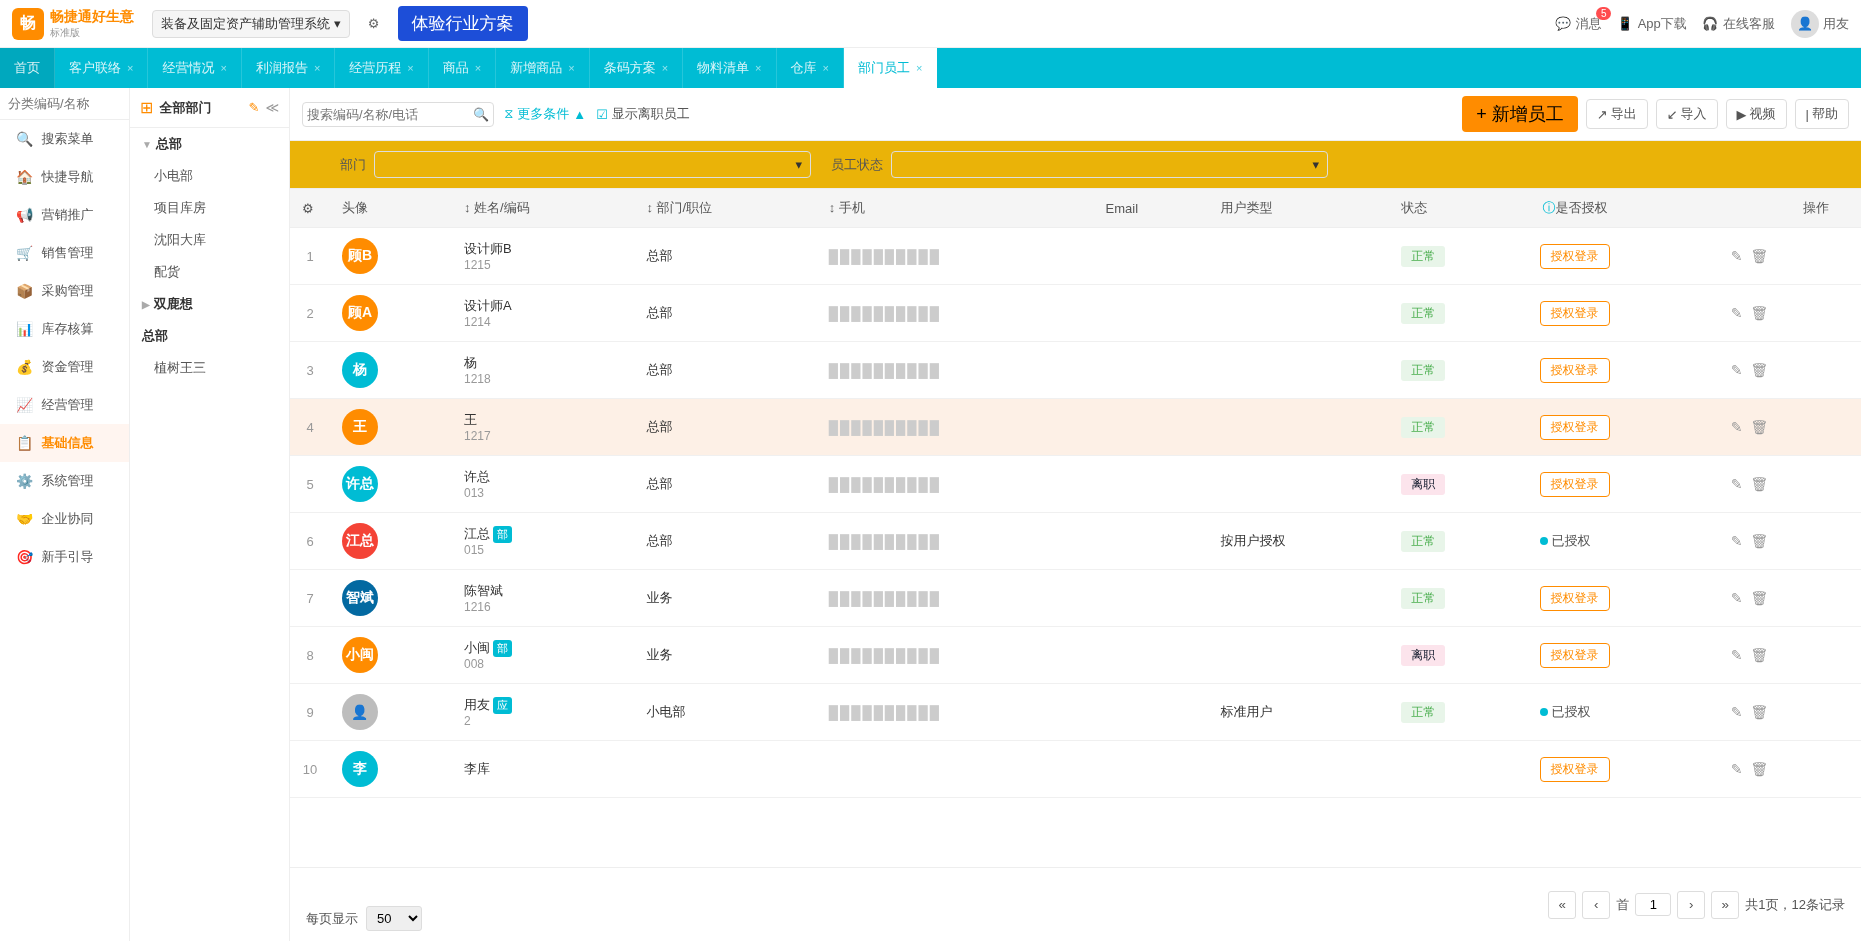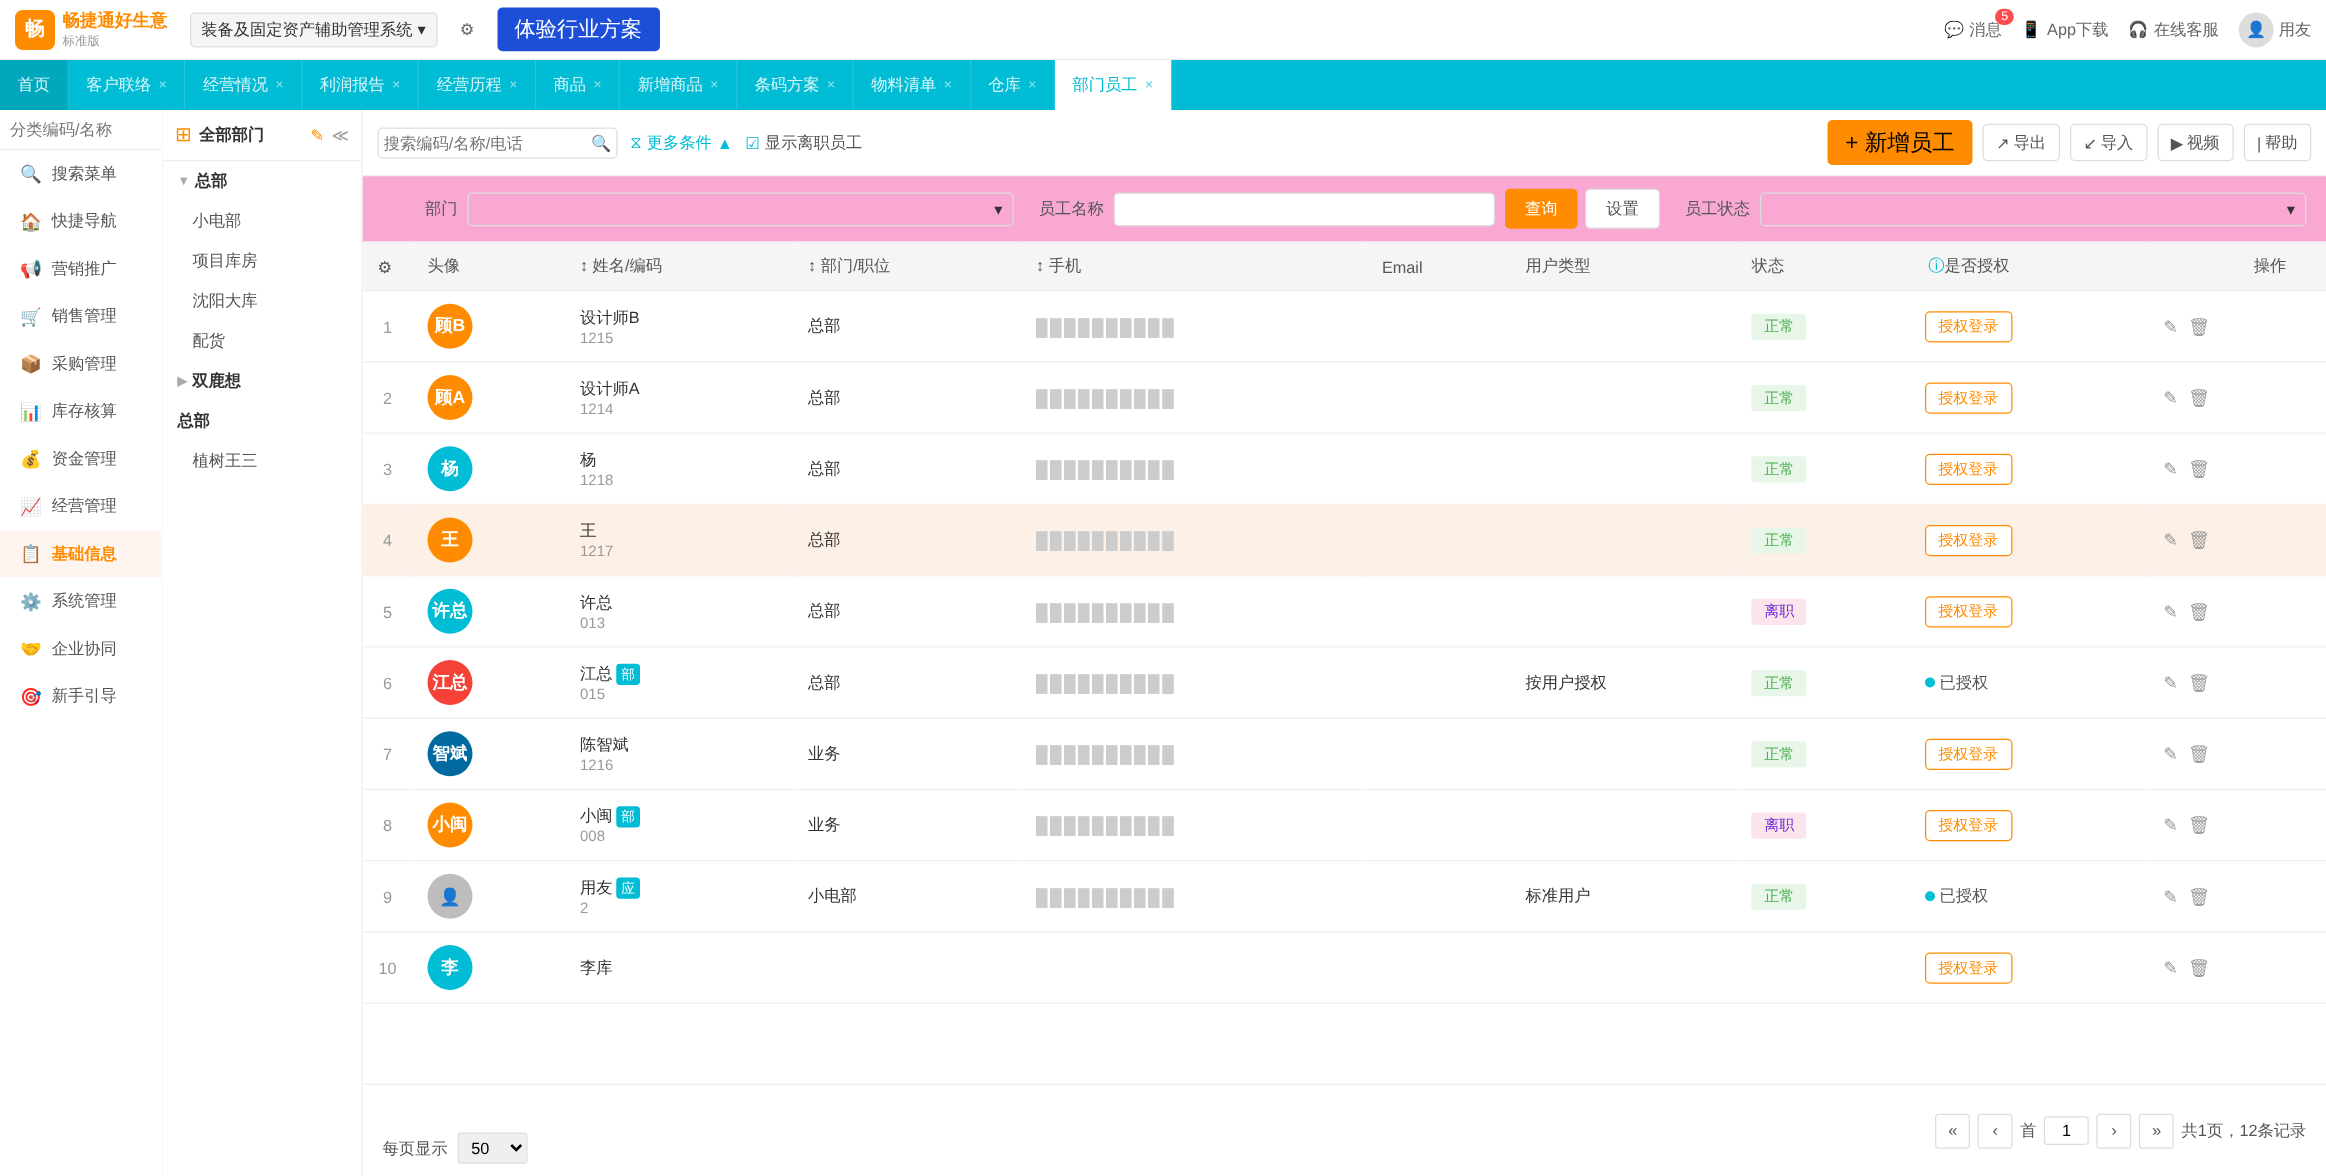--- a/index.html
+++ b/index.html
@@ -84,21 +84,21 @@
     tbody td { padding: 10px 12px; color: #333; vertical-align: middle; }
     tbody td.center { text-align: center; }
     .row-num { color: #999; }
 
     
     .avatar { width: 36px; height: 36px; border-radius: 50%; display: flex; align-items: center; justify-content: center; color: #fff; font-size: 14px; font-weight: bold; }
 
     
     .status-badge { display: inline-block; padding: 2px 10px; border-radius: 3px; font-size: 12px; }
     .status-normal { background: #e8f5e9; color: #4caf50; }
-    .status-resigned { background: #fce4ec; color: #6d28d9; }
+    .status-resigned { background: #fce4ec; color: #0f172a; }
 
     
     .btn-auth { border: 1px solid #ff8c00; color: #ff8c00; background: #fff; border-radius: 4px; padding: 3px 10px; cursor: pointer; font-size: 12px; white-space: nowrap; }
     .auth-granted { color: #555; font-size: 13px; display: flex; align-items: center; gap: 4px; }
     .auth-dot { width: 8px; height: 8px; border-radius: 50%; background: #00bcd4; display: inline-block; }
 
     
     .name-code { display: flex; flex-direction: column; }
     .name-code .name { font-size: 13px; color: #333; }
     .name-code .code { font-size: 12px; color: #999; }
@@ -331,36 +331,26 @@
           <span>▶</span>
           <span>视频</span>
         </button>
         <button class="btn-more">
           <span>|</span>
           <span>帮助</span>
         </button>
       </div>
     </div>
 
-    <div class="filter-row" style="background:#f9a8d4; padding:10px 16px; border-bottom:1px solid #eee; display:grid; grid-template-columns:1fr 1fr 1fr; gap:12px; align-items:center;">
+    <div class="filter-row" style="background:#eab308; padding:10px 16px; border-bottom:1px solid #eee; display:grid; grid-template-columns:1fr 1fr 1fr; gap:12px; align-items:center;">
       <div class="filter-item">
         <span class="filter-label">部门</span>
         <div class="filter-select" style="flex:1; border:1px solid #ddd; border-radius:4px; padding:5px 8px; font-size:13px; display:flex; align-items:center; justify-content:space-between; cursor:pointer; color:#333; min-width:0;">
           <span></span>
           <span>▾</span>
-        </div>
-      </div>
-      <div style="display:flex; align-items:center; gap:8px; justify-content:space-between;">
-        <div class="filter-item" style="flex:1;">
-          <span class="filter-label">员工名称</span>
-          <input class="filter-input" style="flex: 1 1 0%; border: 1px solid rgb(221, 221, 221); border-radius: 4px; padding: 5px 8px; font-size: 13px; outline: none; min-width: 0px;">
-        </div>
-        <div style="display:flex; gap:6px;">
-          <button class="btn-query">查询</button>
-          <button class="btn-reset">设置</button>
         </div>
       </div>
       <div class="filter-item">
         <span class="filter-label">员工状态</span>
         <div class="filter-select" style="flex:1; border:1px solid #ddd; border-radius:4px; padding:5px 8px; font-size:13px; display:flex; align-items:center; justify-content:space-between; cursor:pointer; color:#333;">
           <span></span>
           <span>▾</span>
         </div>
       </div>
     </div>

